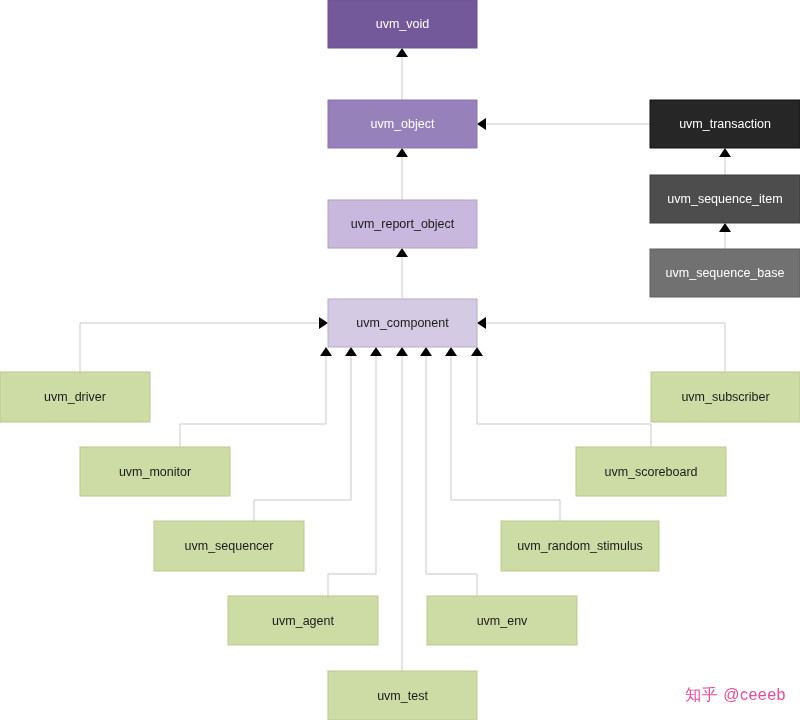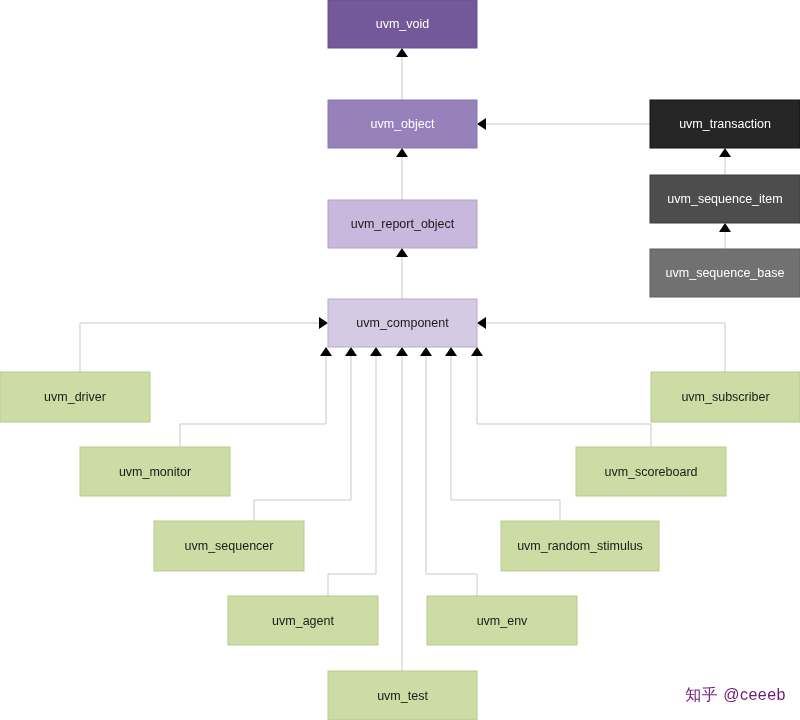--- a/index.html
+++ b/index.html
@@ -40,21 +40,21 @@
     stroke-width: 1;
   }
   .edge-head {
     fill: #000000;
     stroke: none;
   }
   .watermark {
     position: absolute;
     right: 14px;
     bottom: 14px;
-    color: #701a75;
+    color: #ec4899;
     font-size: 16px;
     font-family: "Liberation Sans", sans-serif;
     letter-spacing: 0.5px;
     user-select: none;
     white-space: nowrap;
   }
 </style>
 </head>
 <body>
 

